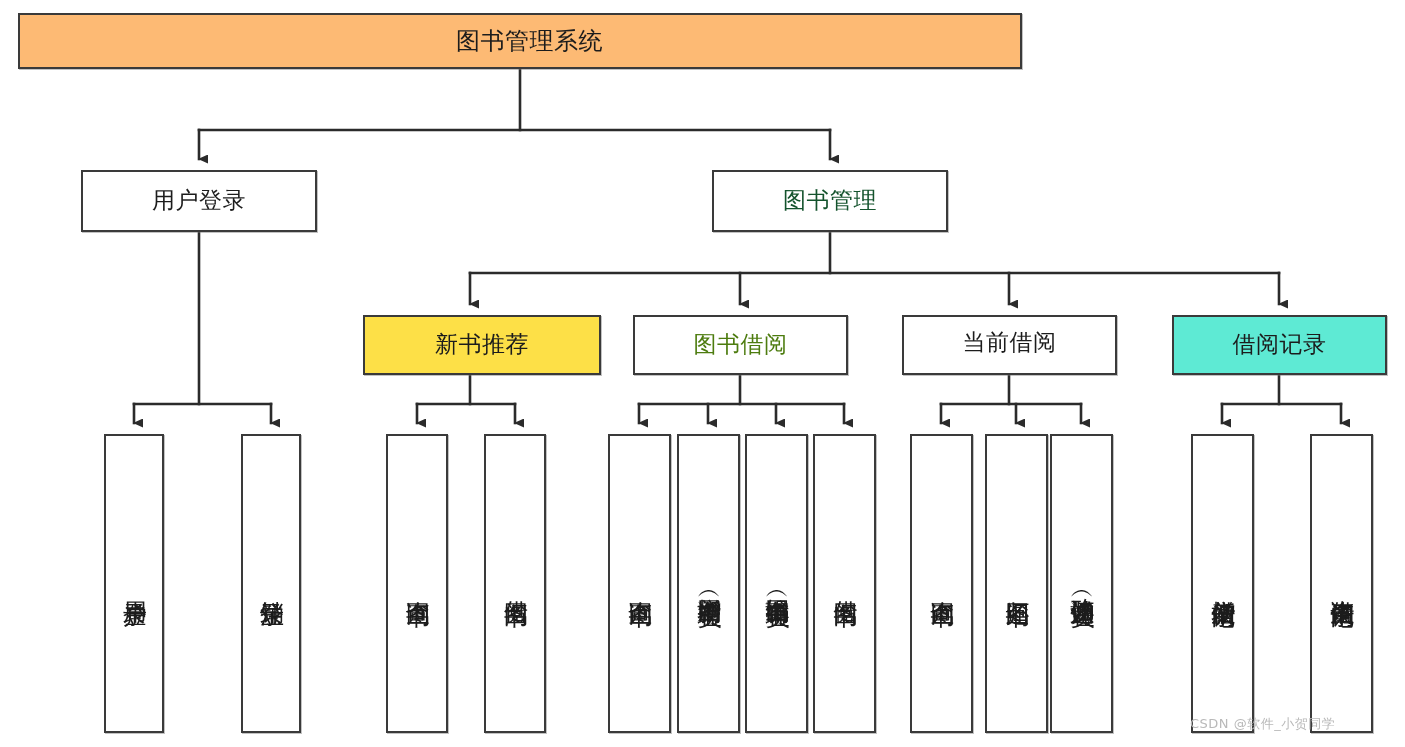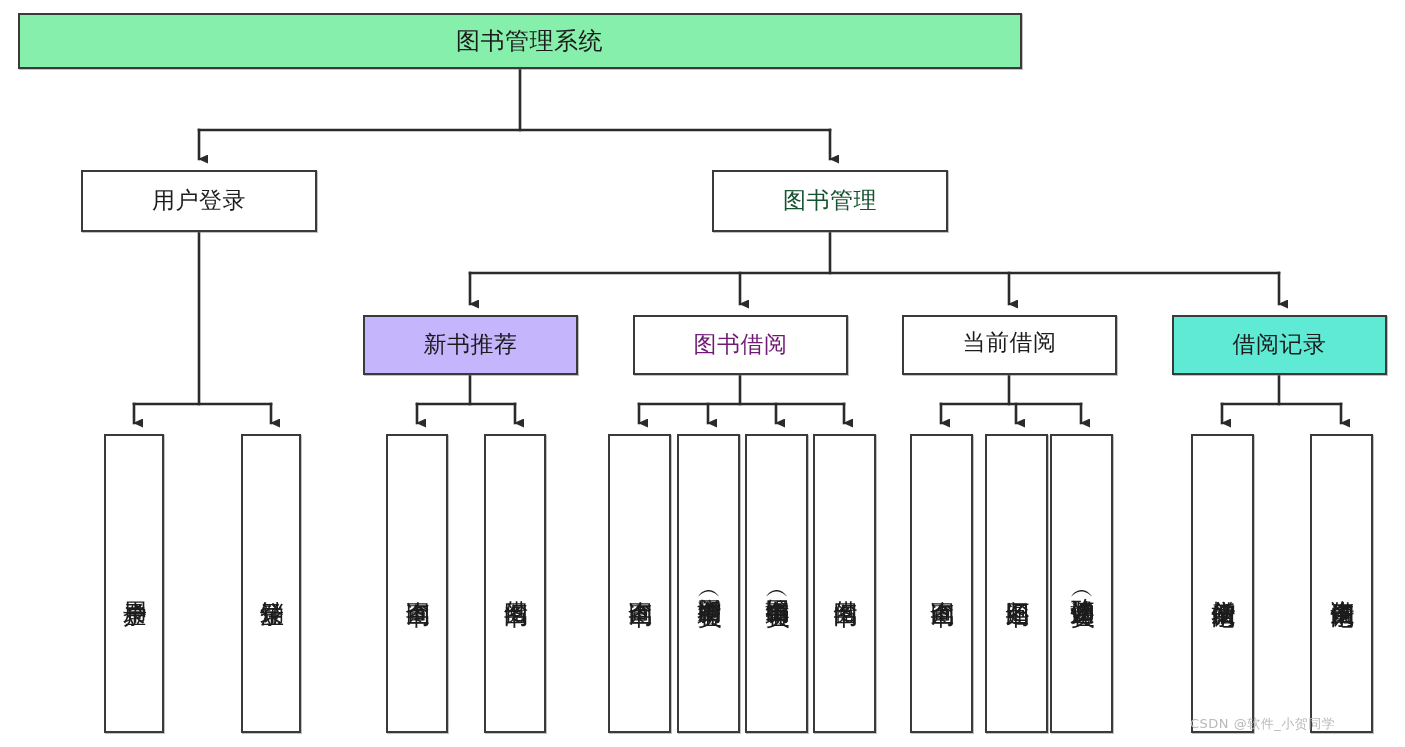--- a/index.html
+++ b/index.html
@@ -125,36 +125,36 @@
     </g>
 
     <g stroke="#2b2b2b" stroke-width="2.6" fill="none" stroke-linecap="square">
       <path d="M1279,375 L1279,404"></path>
       <path d="M1222,404 L1341,404"></path>
       <path d="M1222,404 L1222,423" marker-end="url(#arrowhead)"></path>
       <path d="M1341,404 L1341,423" marker-end="url(#arrowhead)"></path>
     </g>
   </svg>
 
-  <div class="node root" style="left: 18px; top: 13px; width: 1004px; height: 56px; border-color: rgb(58, 58, 58); background: #86efac; padding-left: 19px;">
+  <div class="node root" style="left: 18px; top: 13px; width: 1004px; height: 56px; border-color: rgb(58, 58, 58); background: #fdba74; padding-left: 19px;">
     <span class="node-label" style="color: rgb(28, 28, 28);">图书管理系统</span>
   </div>
 
   <div class="node level2" style="left: 81px; top: 170px; width: 236px; height: 62px; border-color: rgb(58, 58, 58); background: rgb(255, 255, 255);">
     <span class="node-label" style="color: rgb(28, 28, 28);">用户登录</span>
   </div>
   <div class="node level2" style="left: 712px; top: 170px; width: 236px; height: 62px; border-color: rgb(58, 58, 58); background: rgb(255, 255, 255);">
     <span class="node-label" style="color: #14532d;">图书管理</span>
   </div>
 
-  <div class="node level3" style="left: 363px; top: 315px; width: 215px; height: 60px; border-color: rgb(58, 58, 58); background: #c4b5fd;">
+  <div class="node level3" style="left: 363px; top: 315px; width: 238px; height: 60px; border-color: rgb(58, 58, 58); background: #fde047;">
     <span class="node-label" style="color: rgb(28, 28, 28);">新书推荐</span>
   </div>
   <div class="node level3" style="left: 633px; top: 315px; width: 215px; height: 60px; border-color: rgb(58, 58, 58); background: rgb(255, 255, 255);">
-    <span class="node-label" style="color: #701a75;">图书借阅</span>
+    <span class="node-label" style="color: #4d7c0f;">图书借阅</span>
   </div>
   <div class="node level3" style="left: 902px; top: 315px; width: 215px; height: 60px; border-color: rgb(58, 58, 58); background: rgb(255, 255, 255); font-family: Liberation Mono, monospace;">
     <span class="node-label" style="color: rgb(28, 28, 28);">当前借阅</span>
   </div>
   <div class="node level3" style="left: 1172px; top: 315px; width: 215px; height: 60px; border-color: rgb(58, 58, 58); background: #5eead4;">
     <span class="node-label" style="color: rgb(28, 28, 28);">借阅记录</span>
   </div>
 
   <div class="node leaf" style="left: 104px; top: 434px; width: 60px; height: 299px; border-color: rgb(58, 58, 58); background: rgb(255, 255, 255);">
     <span class="node-label" style="color: rgb(28, 28, 28);">用户登录</span>

